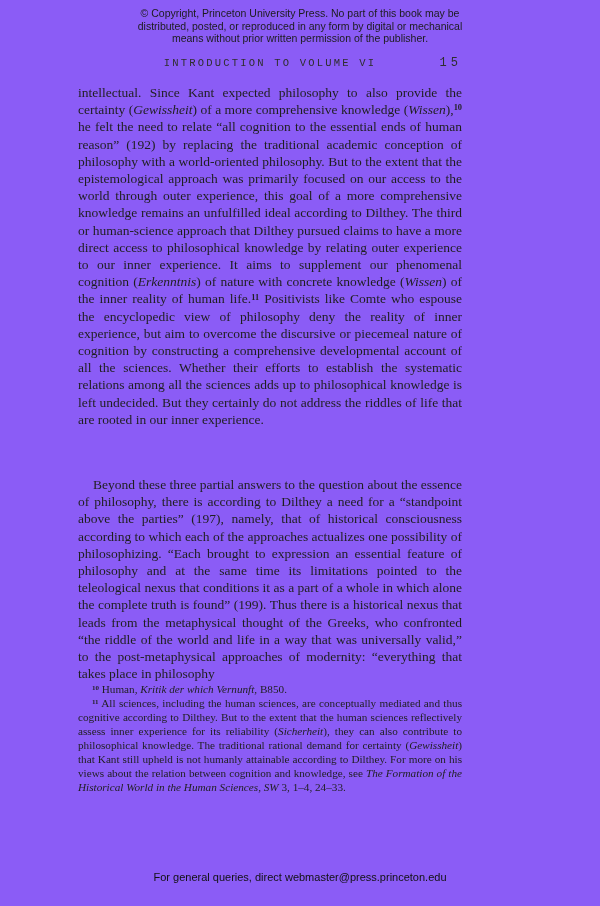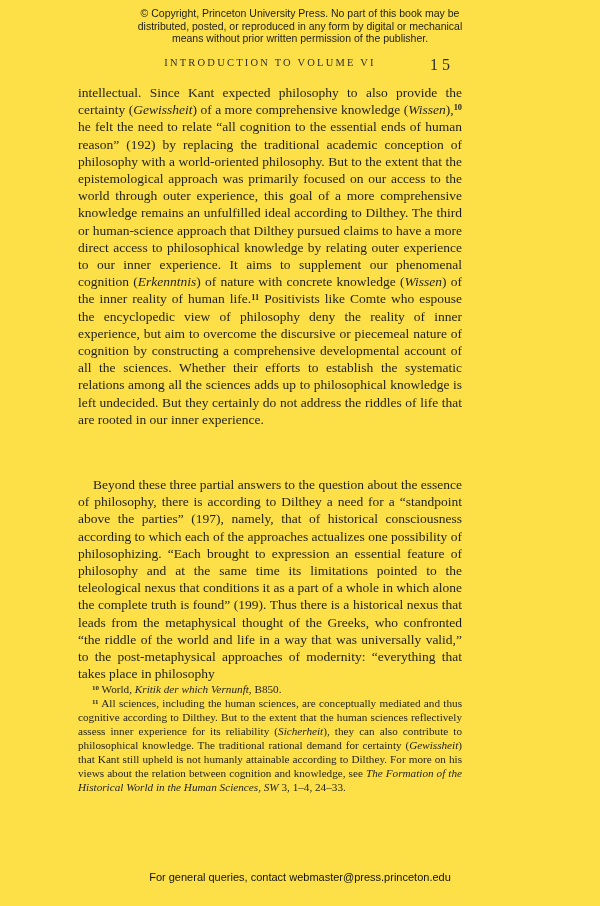--- a/index.html
+++ b/index.html
@@ -4,21 +4,21 @@
 <style>
   html, body {
     margin: 0;
     padding: 0;
     background: #ffffff;
   }
   .page {
     position: relative;
     width: 600px;
     height: 906px;
-    background: #fde047;
+    background: #8b5cf6;
     color: #1f1f1f;
     font-family: "Liberation Serif", serif;
     overflow: hidden;
   }
   .copyright {
     position: absolute;
     top: 7px;
     left: 50%;
     transform: translateX(-50%);
     width: 356px;
@@ -30,26 +30,27 @@
   }
   .running-header {
     position: absolute;
     top: 57px;
     left: 78px;
     width: 384px;
     text-align: center;
     font-size: 10.5px;
     letter-spacing: 2.2px;
     color: #2e2e2e;
+    font-family: Liberation Mono, monospace;
   }
   .page-number {
     position: absolute;
-    right: 8px;
+    right: 0;
     top: -1px;
-    font-size: 16px;
+    font-size: 12px;
     letter-spacing: 4px;
     color: #2e2e2e;
   }
   .body-text {
     position: absolute;
     top: 84px;
     left: 78px;
     width: 384px;
     font-size: 13.5px;
     line-height: 17.2px;
@@ -102,19 +103,19 @@
     <span class="header-title">INTRODUCTION TO VOLUME VI</span>
     <span class="page-number">15</span>
   </div>
 
   <div class="body-text">
       <p class="body-para"><span>intellectual. Since Kant expected philosophy to also provide the certainty (</span><span class="it">Gewissheit</span><span>) of a more comprehensive knowledge (</span><span class="it">Wissen</span><span>),</span><sup>10</sup><span> he felt the need to relate “all cognition to the essential ends of human reason” (192) by replacing the traditional academic conception of philosophy with a world-oriented philosophy. But to the extent that the epistemological approach was primarily focused on our access to the world through outer experience, this goal of a more comprehensive knowledge remains an unfulfilled ideal according to Dilthey. The third or human-science approach that Dilthey pursued claims to have a more direct access to philosophical knowledge by relating outer experience to our inner experience. It aims to supplement our phenomenal cognition (</span><span class="it">Erkenntnis</span><span>) of nature with concrete knowledge (</span><span class="it">Wissen</span><span>) of the inner reality of human life.</span><sup>11</sup><span> Positivists like Comte who espouse the encyclopedic view of philosophy deny the reality of inner experience, but aim to overcome the discursive or piecemeal nature of cognition by constructing a comprehensive developmental account of all the sciences. Whether their efforts to establish the systematic relations among all the sciences adds up to philosophical knowledge is left undecided. But they certainly do not address the riddles of life that are rooted in our inner experience.</span></p>
       <p class="body-para indent"><span>Beyond these three partial answers to the question about the essence of philosophy, there is according to Dilthey a need for a “standpoint above the parties” (197), namely, that of historical consciousness according to which each of the approaches actualizes one possibility of philosophizing. “Each brought to expression an essential feature of philosophy and at the same time its limitations pointed to the teleological nexus that conditions it as a part of a whole in which alone the complete truth is found” (199). Thus there is a historical nexus that leads from the metaphysical thought of the Greeks, who confronted “the riddle of the world and life in a way that was universally valid,” to the post-metaphysical approaches of modernity: “everything that takes place in philosophy</span></p>
     </div>
 
   <div class="footnotes">
-      <p class="footnote"><sup>10</sup><span> World, </span><span class="it">Kritik der which Vernunft</span><span>, B850.</span></p>
+      <p class="footnote"><sup>10</sup><span> Human, </span><span class="it">Kritik der which Vernunft</span><span>, B850.</span></p>
       <p class="footnote"><sup>11</sup><span> All sciences, including the human sciences, are conceptually mediated and thus cognitive according to Dilthey. But to the extent that the human sciences reflectively assess inner experience for its reliability (</span><span class="it">Sicherheit</span><span>), they can also contribute to philosophical knowledge. The traditional rational demand for certainty (</span><span class="it">Gewissheit</span><span>) that Kant still upheld is not humanly attainable according to Dilthey. For more on his views about the relation between cognition and knowledge, see </span><span class="it">The Formation of the Historical World in the Human Sciences</span><span>, </span><span class="it">SW</span><span> 3, 1–4, 24–33.</span></p>
     </div>
 
-  <div class="footer">For general queries, contact webmaster@press.princeton.edu</div>
+  <div class="footer">For general queries, direct webmaster@press.princeton.edu</div>
 
 </div>
 
 </body></html>

